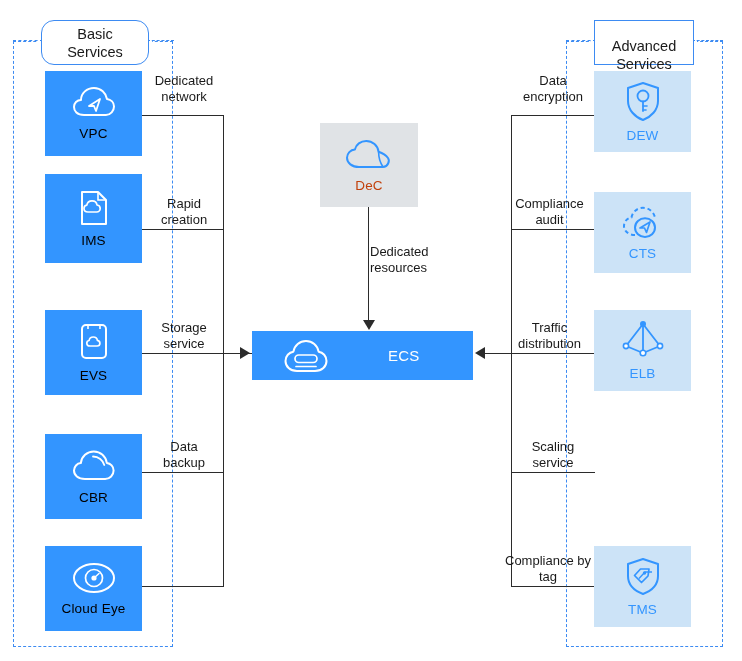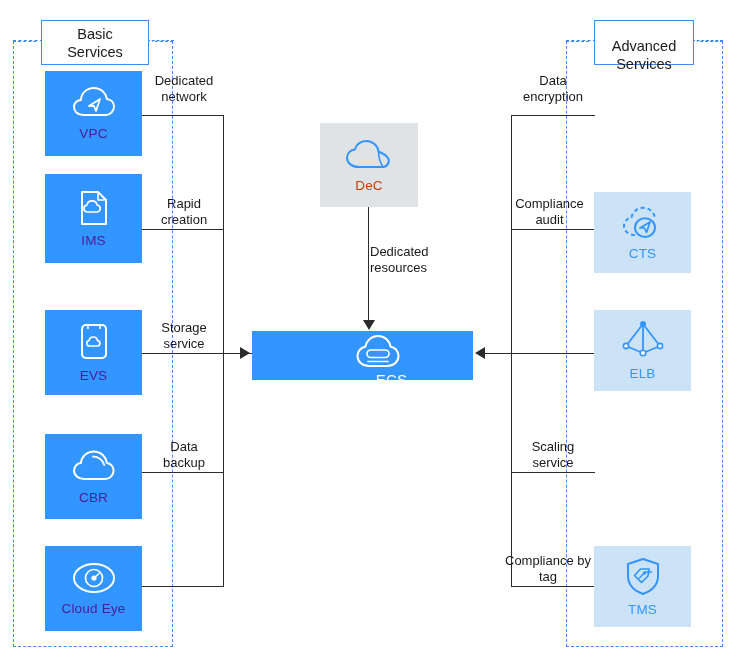--- a/index.html
+++ b/index.html
@@ -43,47 +43,47 @@
     background: #ffffff;
     color: #1a1a1a;
     font-size: 14.5px;
     line-height: 18px;
     text-align: center;
     display: flex;
     align-items: center;
     justify-content: center;
     z-index: 4;
   }
-  #title-basic { left: 41px;  top: 20px; width: 108px; height: 45px; }
+  #title-basic { left: 41px;  top: 20px; width: 108px; height: 45px; border-radius: 13px; }
   #title-adv   { left: 594px; top: 20px; width: 100px; height: 45px; }
 
   
   .tile {
     position: absolute;
     box-sizing: border-box;
     display: flex;
     flex-direction: column;
     align-items: center;
     justify-content: center;
     z-index: 3;
   }
   .tile .label {
     font-size: 13.5px;
     margin-top: 6px;
     letter-spacing: .2px;
   }
   .tile.solid  { background: #3395ff; }
-  .tile.solid .label { color: #4c1d95; }
+  .tile.solid .label { color: #000000; }
   .tile.light  { background: #cce3f7; }
   .tile.light .label { color: #3395ff; }
   .tile.grey   { background: #e0e3e6; }
   .tile.grey .label { color: #c2410c; }
   .tile.ecs {
     background: #3395ff;
-    flex-direction: column;
+    flex-direction: row;
     justify-content: flex-start;
   }
   .tile.ecs .label {
     color: #ffffff;
     font-size: 15px;
     margin: 0 0 0 58px;
   }
 
   .icon-wrap { display: block; line-height: 0; }
 
@@ -257,20 +257,32 @@
     <span class="icon-wrap" style="margin-left:30px;">
       <svg width="48" height="40" viewBox="0 0 48 40">
         <path d="M15 35 C8 35 3.5 30.5 3.5 25 C3.5 20.2 7 16.3 11.4 15.7 C12.4 9.6 17.7 5 24 5 C30.3 5 35.6 9.6 36.6 15.7 C41 16.3 44.5 20.2 44.5 25 C44.5 30.5 40 35 33 35 Z" fill="none" stroke="#ffffff" stroke-width="2" stroke-linejoin="round"></path>
         <rect x="13" y="19" width="22" height="7.5" rx="3.7" fill="none" stroke="#ffffff" stroke-width="1.7"></rect>
         <line x1="14" y1="30.5" x2="34" y2="30.5" stroke="#ffffff" stroke-width="1.7" stroke-linecap="round"></line>
       </svg>
     </span>
     <span class="label">ECS</span>
   </div>
 
+  <div class="tile light" style="left:594px;top:71px;width:97px;height:81px;">
+    <span class="icon-wrap">
+      <svg width="38" height="42" viewBox="0 0 38 42">
+        <path d="M19 3 L34 8 V21 C34 30 27 37 19 40 C11 37 4 30 4 21 V8 Z" fill="none" stroke="#3395ff" stroke-width="2" stroke-linejoin="round"></path>
+        <circle cx="19" cy="16" r="5.5" fill="none" stroke="#3395ff" stroke-width="1.8"></circle>
+        <line x1="19" y1="21.5" x2="19" y2="31" stroke="#3395ff" stroke-width="1.8" stroke-linecap="round"></line>
+        <line x1="19" y1="26" x2="23" y2="26" stroke="#3395ff" stroke-width="1.6" stroke-linecap="round"></line>
+        <line x1="19" y1="30" x2="22" y2="30" stroke="#3395ff" stroke-width="1.6" stroke-linecap="round"></line>
+      </svg>
+    </span>
+    <span class="label">DEW</span>
+  </div>
 
   <div class="tile light" style="left:594px;top:192px;width:97px;height:81px;">
     <span class="icon-wrap">
       <svg width="48" height="36" viewBox="0 0 48 36">
         <path d="M16 31 C9.5 31 5 27 5 22 C5 17.6 8.3 14 12.5 13.5 C13.4 8 18.2 3.8 24 3.8 C30.4 3.8 35.6 8.8 36.2 15" fill="none" stroke="#3395ff" stroke-width="2" stroke-linejoin="round" stroke-dasharray="4 3"></path>
         <path d="M26 33 C20.5 33 16 28.8 16 23.6 C16 18.4 20.5 14.2 26 14.2 C31.5 14.2 36 18.4 36 23.6 C36 28.8 31.5 33 26 33 Z" fill="none" stroke="#3395ff" stroke-width="2"></path>
         <path d="M21 24 L31 18 L27.5 28.5 L25.5 24 Z" fill="none" stroke="#3395ff" stroke-width="1.7" stroke-linejoin="round"></path>
       </svg>
     </span>
     <span class="label">CTS</span>
@@ -300,18 +312,20 @@
         <path d="M28 16 L21 16 L15 22.5" fill="none" stroke="#3395ff" stroke-width="1.4" stroke-linejoin="round"></path>
       </svg>
     </span>
     <span class="label">TMS</span>
   </div>
 
   <div class="edge-label" style="left:512px;top:73px;width:82px;white-space:pre-line;">Data
 encryption</div>
   <div class="edge-label" style="left:505px;top:196px;width:89px;white-space:pre-line;">Compliance
 audit</div>
+  <div class="edge-label" style="left:505px;top:320px;width:89px;white-space:pre-line;">Traffic
+distribution</div>
   <div class="edge-label" style="left:512px;top:439px;width:82px;white-space:pre-line;">Scaling
 service</div>
   <div class="edge-label" style="left:502px;top:553px;width:92px;white-space:pre-line;">Compliance by
 tag</div>
 
 </div>
 
 </body></html>

